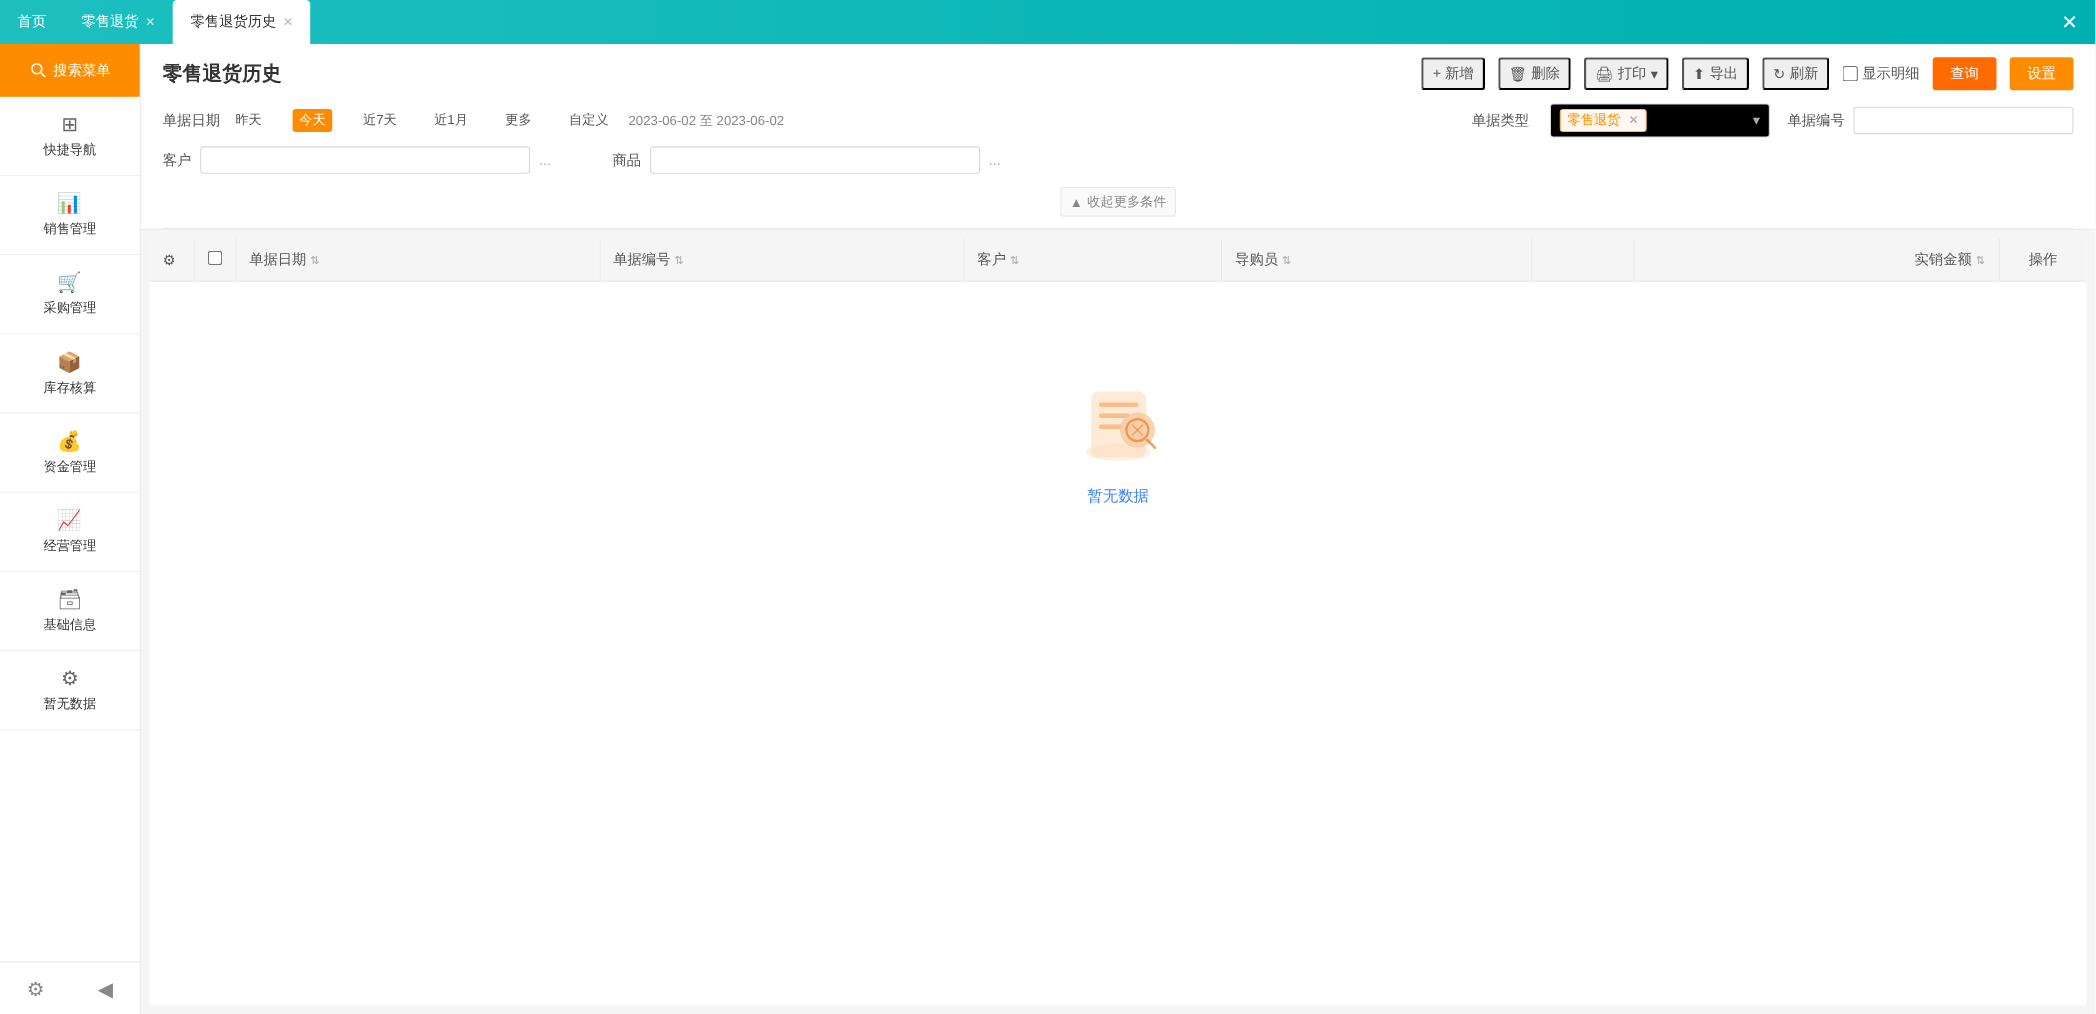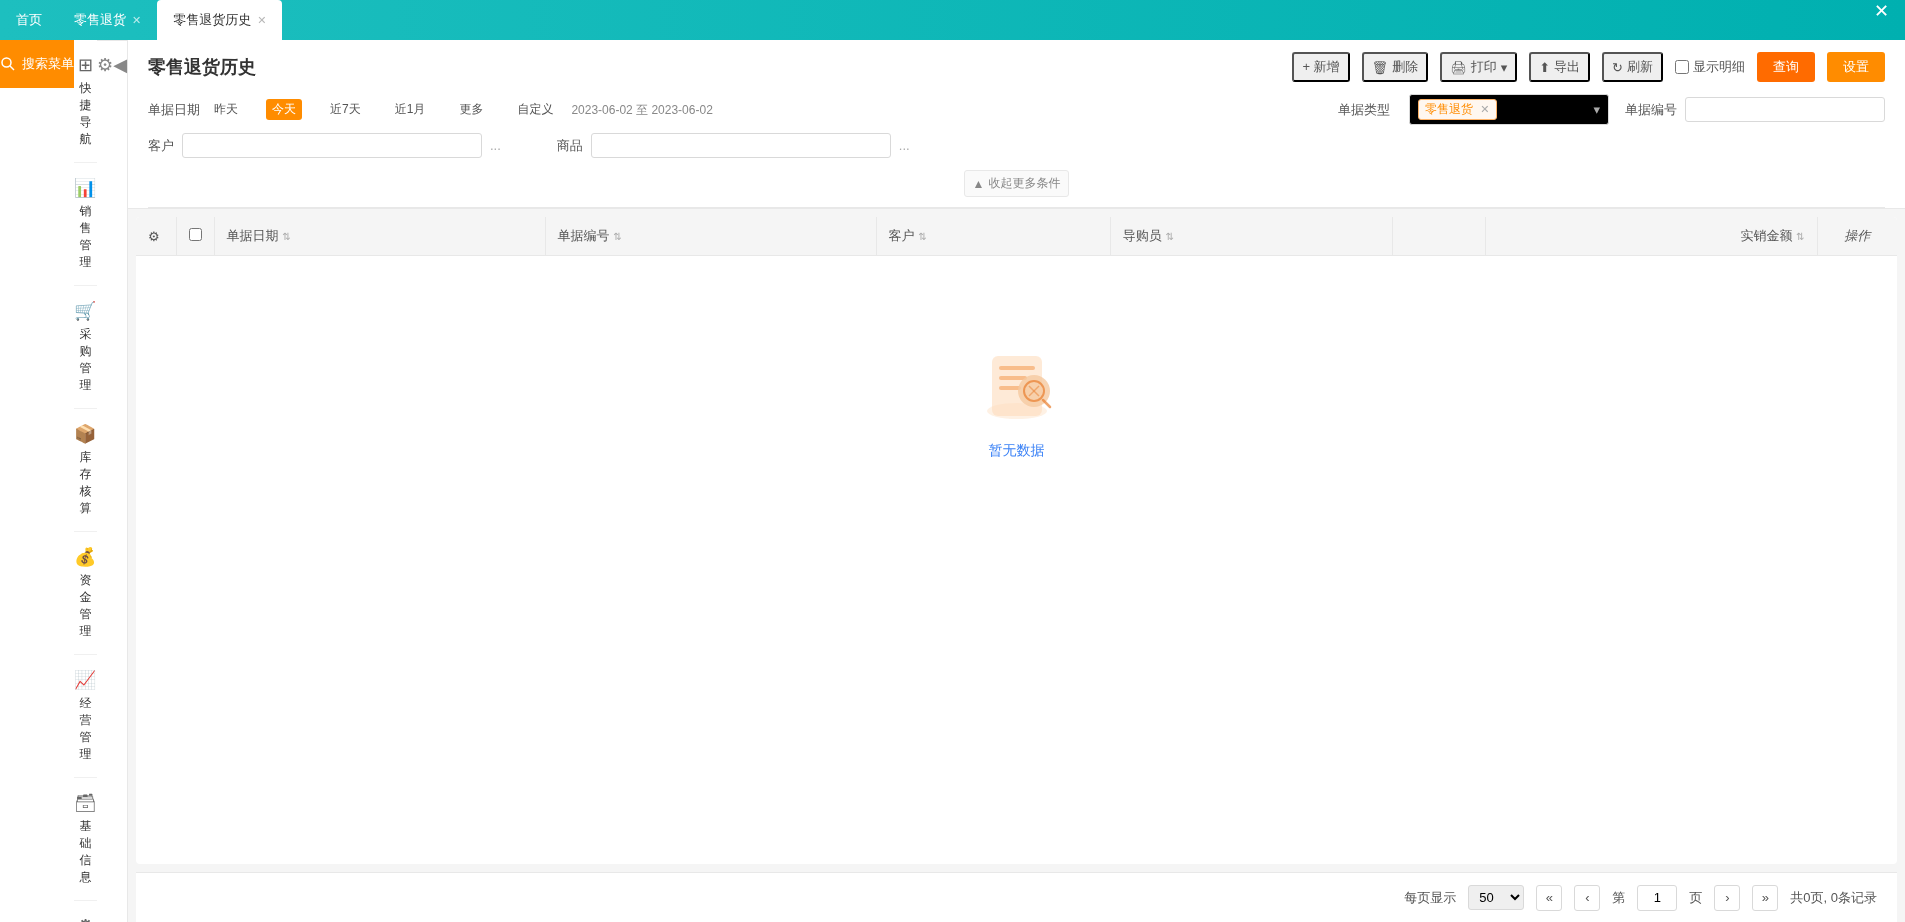--- a/index.html
+++ b/index.html
@@ -3,20 +3,21 @@
   <meta charset="utf-8">
   <style>
     * { box-sizing: border-box; margin: 0; padding: 0; font-family: 'Microsoft YaHei', Arial, sans-serif; }
     body { width: 1905px; height: 922px; overflow: hidden; display: flex; flex-direction: column; background: #f5f5f5; }
 
     
     .top-bar {
       height: 40px;
       background: linear-gradient(to right, #1DBFBF, #00B0B0);
       display: flex;
+      align-items: center;
       flex-shrink: 0;
     }
     .top-bar-tabs {
       display: flex;
       align-items: center;
       flex: 1;
       height: 100%;
     }
     .tab-item {
       height: 100%;
@@ -53,21 +54,21 @@
       flex: 1;
       overflow: hidden;
     }
 
     
     .sidebar {
       width: 128px;
       background: #fff;
       border-right: 1px solid #e8e8e8;
       display: flex;
-      flex-direction: row;
+      flex-direction: column;
       flex-shrink: 0;
     }
     .sidebar-search {
       height: 48px;
       background: #FF8C00;
       display: flex;
       align-items: center;
       justify-content: center;
       gap: 6px;
       cursor: pointer;
@@ -295,21 +296,21 @@
       border-bottom: 1px solid #e8e8e8;
     }
     .data-table thead th {
       padding: 10px 12px;
       text-align: left;
       font-weight: normal;
       color: #555;
       border-right: 1px solid #e8e8e8;
       white-space: nowrap;
     }
-    .data-table thead th:last-child { border-right: none; font-style: italic; }
+    .data-table thead th:last-child { border-right: none; }
     .data-table tbody td {
       padding: 10px 12px;
       border-bottom: 1px solid #f0f0f0;
       color: #333;
     }
     .th-sortable { cursor: pointer; }
     .th-sortable::after { content: ' ⇅'; font-size: 10px; color: #aaa; }
     .th-settings { width: 40px; text-align: center; cursor: pointer; }
     .th-checkbox { width: 36px; text-align: center; }
 
@@ -577,30 +578,14 @@
                   <line x1="57" y1="60" x2="67" y2="50" stroke="#E87E2E" stroke-width="1.5" opacity="0.5"></line>
                 </svg>
                 <span class="empty-text">暂无数据</span>
               </div>
             </td>
           </tr>
         </tbody>
       </table>
     </div>
 
-    <div class="pagination-bar">
-      <span>每页显示</span>
-      <select class="pagination-select">
-        <option value="20">20</option>
-        <option value="50" selected="">50</option>
-        <option value="100">100</option>
-      </select>
-      <div class="page-nav-btn">«</div>
-      <div class="page-nav-btn">‹</div>
-      <span>第</span>
-      <input class="page-input" value="1" style="">
-      <span>页</span>
-      <div class="page-nav-btn">›</div>
-      <div class="page-nav-btn">»</div>
-      <span>共0页, 0条记录</span>
-    </div>
   </div>
 </div>
 
 </body></html>

